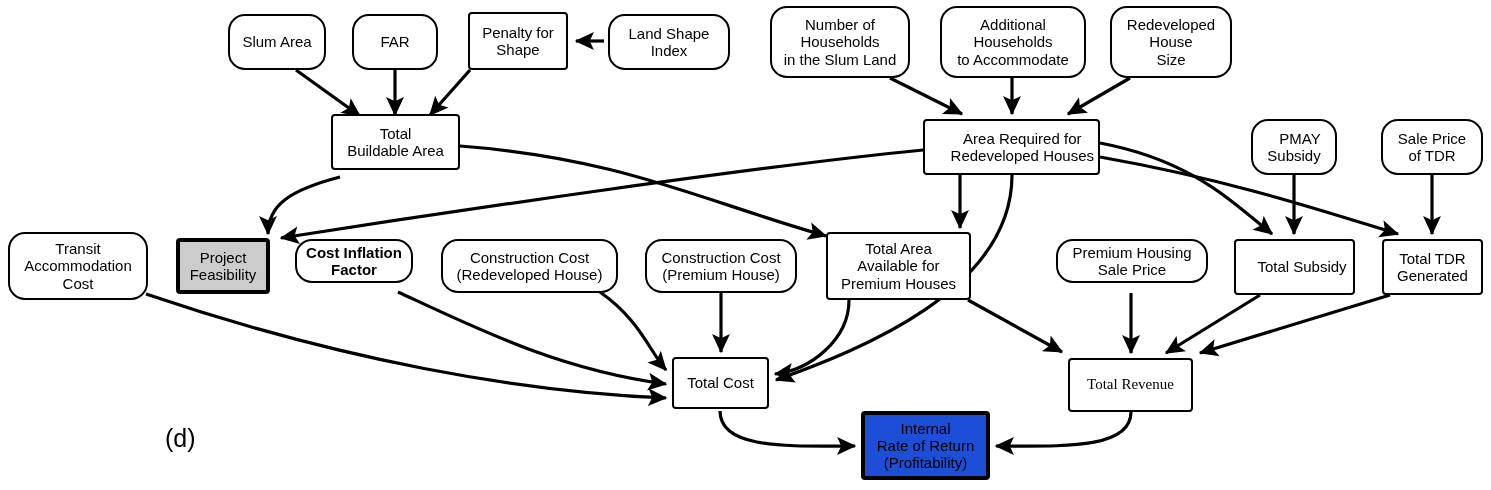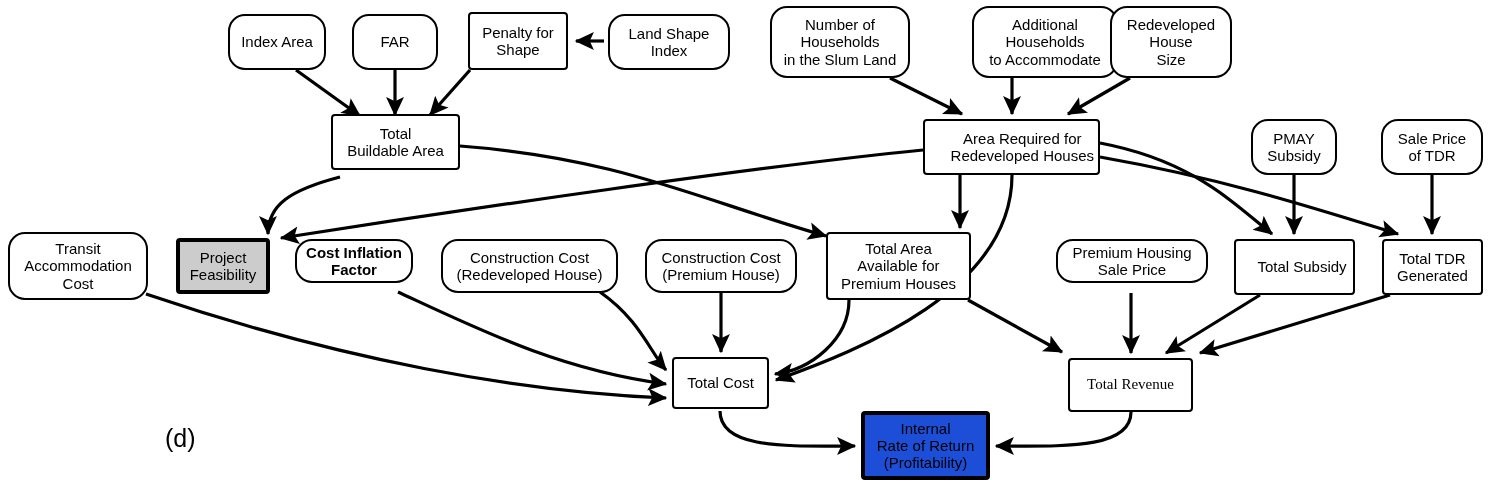--- a/index.html
+++ b/index.html
@@ -52,47 +52,47 @@
         <path d="M 1131 293 L 1131 353"></path>
         <path d="M 1260 295 L 1166 353"></path>
         <path d="M 1390 295 L 1200 353"></path>
         <path d="M 720 411 C 720 450 790 446 855 446"></path>
         <path d="M 1131 412 C 1131 450 1060 446 996 446"></path>
       </g>
   </svg>
 
   <div id="node-layer">
       <div class="node aux" style="left: 228px; top: 14px; width: 98px; height: 56px;">
-        <span class="lbl">Index Area</span>
+        <span class="lbl">Slum Area</span>
       </div>
       <div class="node aux" style="left: 352px; top: 14px; width: 86px; height: 56px;">
         <span class="lbl">FAR</span>
       </div>
       <div class="node stock" style="left: 468px; top: 12px; width: 100px; height: 58px;">
         <span class="lbl">Penalty for<br>Shape</span>
       </div>
       <div class="node aux" style="left: 608px; top: 14px; width: 122px; height: 56px;">
         <span class="lbl">Land Shape<br>Index</span>
       </div>
       <div class="node aux" style="left: 770px; top: 6px; width: 140px; height: 72px;">
         <span class="lbl">Number of<br>Households<br>in the Slum Land</span>
       </div>
-      <div class="node aux" style="left: 972px; top: 6px; width: 146px; height: 72px;">
+      <div class="node aux" style="left: 940px; top: 6px; width: 146px; height: 72px;">
         <span class="lbl">Additional<br>Households<br>to Accommodate</span>
       </div>
       <div class="node aux" style="left: 1110px; top: 6px; width: 122px; height: 72px;">
         <span class="lbl">Redeveloped<br>House<br>Size</span>
       </div>
       <div class="node stock" style="left: 331px; top: 114px; width: 129px; height: 56px;">
         <span class="lbl">Total<br>Buildable Area</span>
       </div>
       <div class="node stock" style="left: 923px; top: 119px; width: 177px; height: 56px; justify-content: flex-end;">
         <span class="lbl">Area Required for<br>Redeveloped Houses</span>
       </div>
-      <div class="node aux" style="left: 1251px; top: 119px; width: 86px; height: 56px;">
+      <div class="node aux" style="left: 1251px; top: 119px; width: 86px; height: 56px; text-align: right;">
         <span class="lbl">PMAY<br>Subsidy</span>
       </div>
       <div class="node aux" style="left: 1381px; top: 119px; width: 102px; height: 56px;">
         <span class="lbl">Sale Price<br>of TDR</span>
       </div>
       <div class="node aux" style="left: 8px; top: 232px; width: 140px; height: 68px;">
         <span class="lbl">Transit<br>Accommodation<br>Cost</span>
       </div>
       <div class="node stock hl" style="left: 176px; top: 238px; width: 94px; height: 56px; background: rgb(204, 204, 204);">
         <span class="lbl">Project<br>Feasibility</span>

